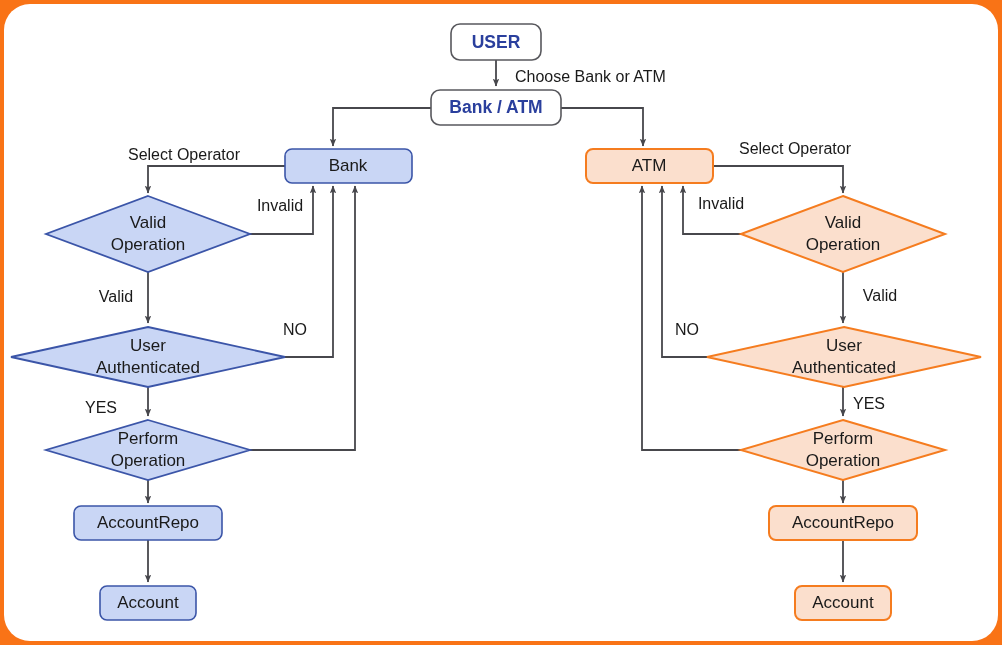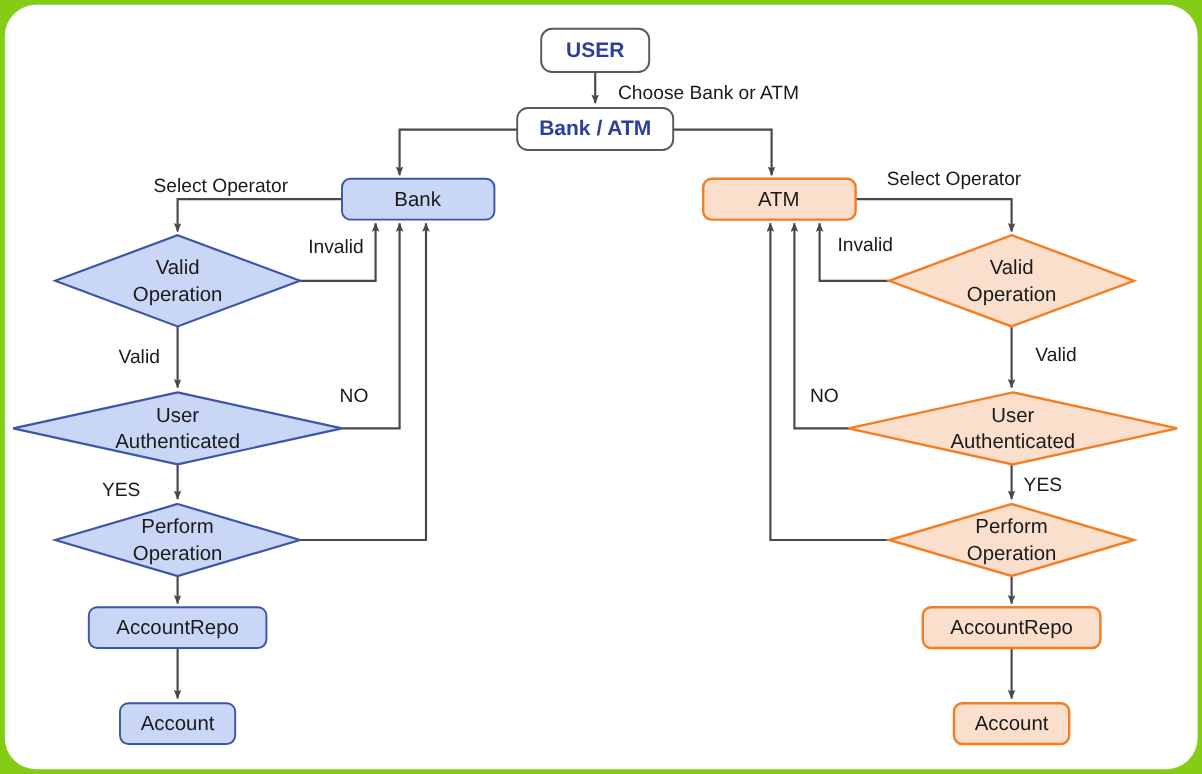--- a/index.html
+++ b/index.html
@@ -4,21 +4,21 @@
 <style>
   html, body {
     margin: 0;
     padding: 0;
     background: #000000;
   }
   #canvas-wrap {
     position: relative;
     width: 1002px;
     height: 645px;
-    background: #84cc16;
+    background: #f97316;
     overflow: hidden;
   }
   #diagram-surface {
     position: absolute;
     left: 4px;
     top: 4px;
     width: 994px;
     height: 637px;
     background: #ffffff;
     border-radius: 26px;

